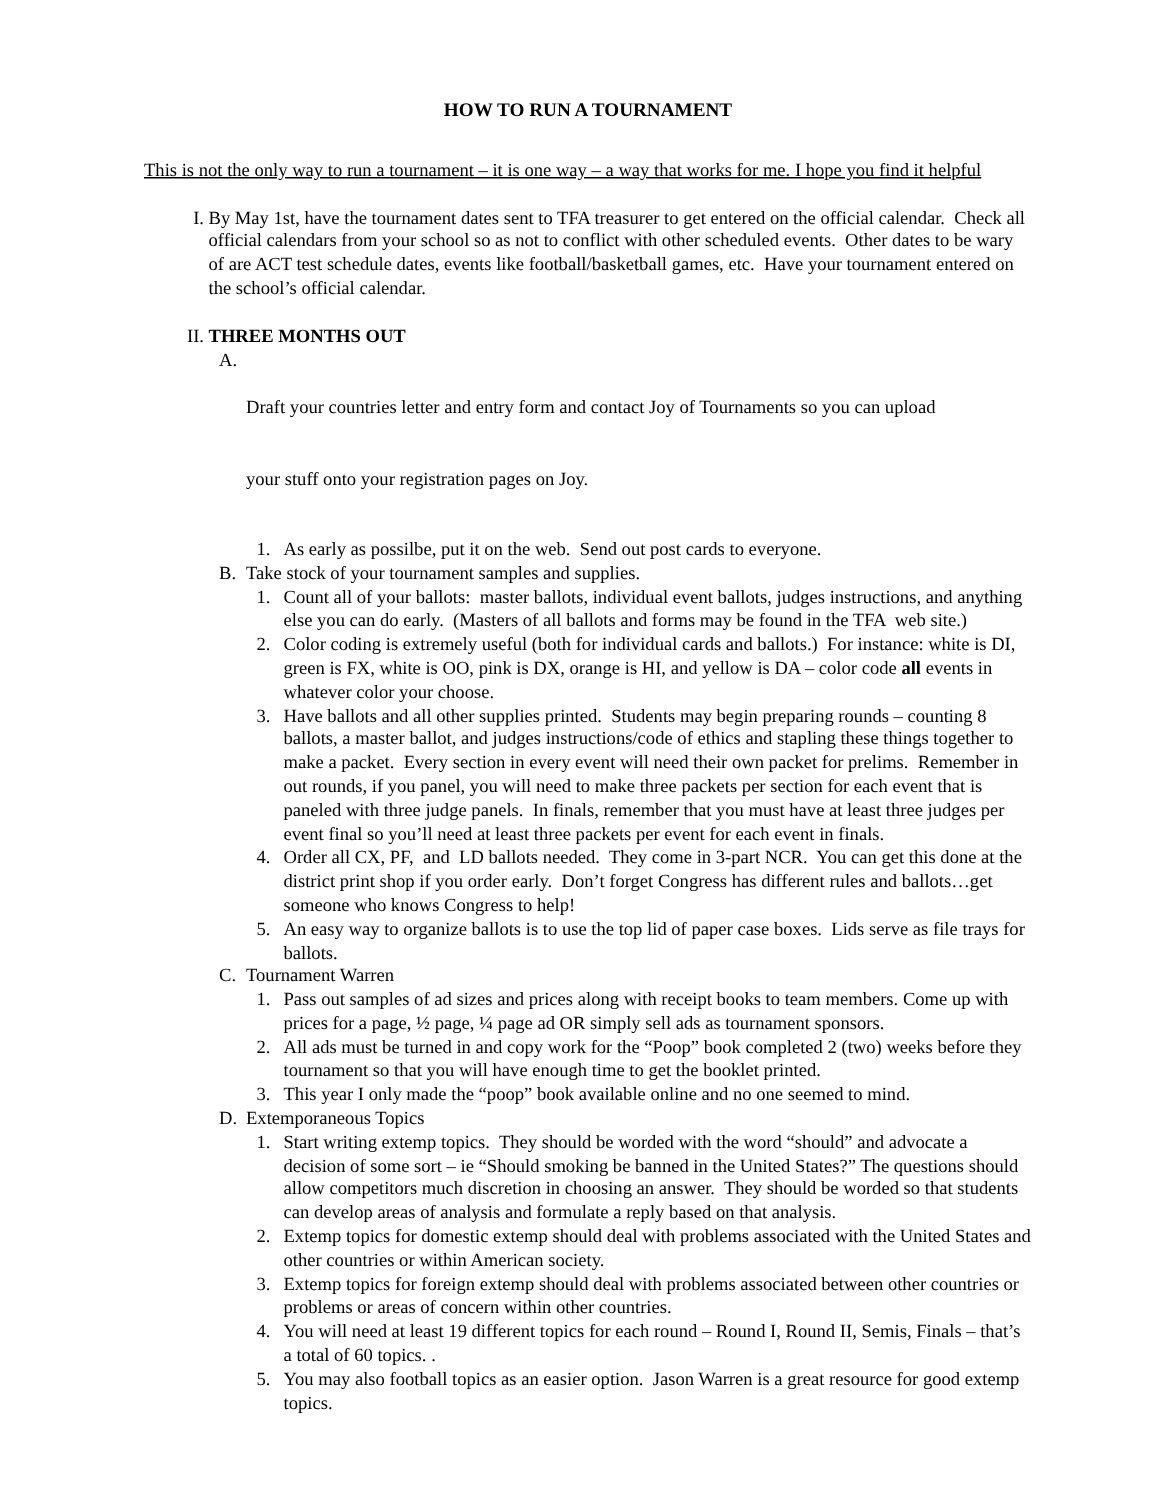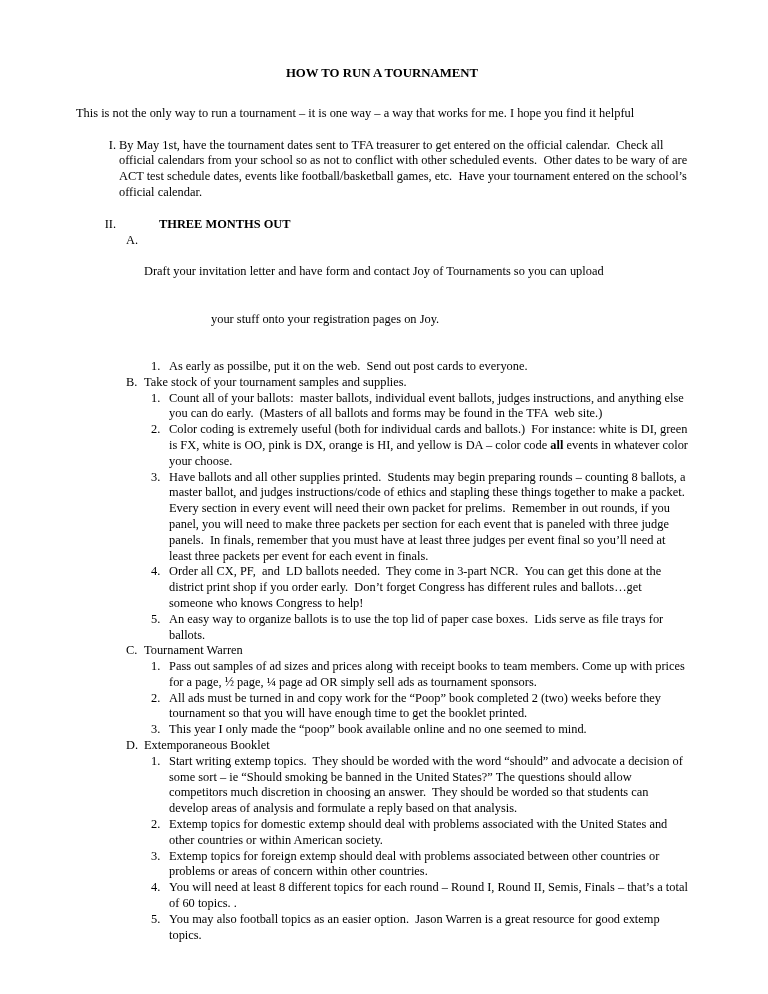--- a/index.html
+++ b/index.html
@@ -2,45 +2,45 @@
 <html><head>
 <meta charset="utf-8">
 <style>
   html, body { margin: 0; padding: 0; background: #ffffff; }
   .page {
     position: relative;
     width: 768px;
     height: 994px;
     background: #ffffff;
     box-sizing: border-box;
-    padding: 66px 80px 0 76px;
+    padding: 66px 80px 0 96px;
     font-family: "Liberation Serif", "DejaVu Serif", serif;
     font-size: 12.4px;
     line-height: 15.8px;
     color: #000000;
     overflow: hidden;
   }
   .title {
     font-size: 12.8px;
     font-weight: bold;
     text-align: center;
     margin: 0 0 24px 0;
   }
-  .para { margin: 0 0 16px 0; white-space: pre-wrap; }
+  .para { margin: 0 0 16px 0; white-space: pre-wrap; text-decoration: underline; }
   .block-gap { margin-bottom: 16px; }
   .li { display: flex; align-items: flex-start; }
   .marker { flex: 0 0 auto; white-space: pre; }
   .l1 > .marker { width: 40px; text-align: right; margin-right: 3px; }
   .l2 { margin-left: 50px; }
   .l2 > .marker { width: 18px; }
   .l3 { margin-left: 75px; }
   .l3 > .marker { width: 18px; }
   .txt { flex: 1 1 auto; white-space: pre-wrap; }
-  .heading { font-weight: bold; margin-left: 40px; }
-  .hang { margin-left: 67px; }
+  .heading { font-weight: bold; }
+  .hang { }
   b { font-weight: bold; }
 </style>
 </head>
 <body>
 
 <div class="page">
 
   <div class="title">HOW TO RUN A TOURNAMENT</div>
 
   <div class="para">This is not the only way to run a tournament – it is one way – a way that works for me. I hope you find it helpful</div>
@@ -51,21 +51,21 @@
   </div>
 
   <div class="li l1">
     <span class="marker">II.</span>
     <div class="txt heading">THREE MONTHS OUT</div>
   </div>
 
   <div class="li l2">
     <span class="marker">A.</span>
     <div class="txt">
-      <div>Draft your invitation letter and have form and contact Joy of Tournaments so you can upload</div>
+      <div>Draft your countries letter and entry form and contact Joy of Tournaments so you can upload</div>
       <div class="hang">your stuff onto your registration pages on Joy.</div>
     </div>
   </div>
   <div class="li l3">
     <span class="marker">1.</span>
     <div class="txt">As early as possilbe, put it on the web.  Send out post cards to everyone.</div>
   </div>
 
   <div class="li l2">
     <span class="marker">B.</span>
@@ -104,36 +104,36 @@
     <span class="marker">2.</span>
     <div class="txt">All ads must be turned in and copy work for the “Poop” book completed 2 (two) weeks before they tournament so that you will have enough time to get the booklet printed.</div>
   </div>
   <div class="li l3">
     <span class="marker">3.</span>
     <div class="txt">This year I only made the “poop” book available online and no one seemed to mind.</div>
   </div>
 
   <div class="li l2">
     <span class="marker">D.</span>
-    <div class="txt">Extemporaneous Booklet</div>
+    <div class="txt">Extemporaneous Topics</div>
   </div>
   <div class="li l3">
     <span class="marker">1.</span>
     <div class="txt">Start writing extemp topics.  They should be worded with the word “should” and advocate a decision of some sort – ie “Should smoking be banned in the United States?” The questions should allow competitors much discretion in choosing an answer.  They should be worded so that students can develop areas of analysis and formulate a reply based on that analysis.</div>
   </div>
   <div class="li l3">
     <span class="marker">2.</span>
     <div class="txt">Extemp topics for domestic extemp should deal with problems associated with the United States and other countries or within American society.</div>
   </div>
   <div class="li l3">
     <span class="marker">3.</span>
     <div class="txt">Extemp topics for foreign extemp should deal with problems associated between other countries or problems or areas of concern within other countries.</div>
   </div>
   <div class="li l3">
     <span class="marker">4.</span>
-    <div class="txt">You will need at least 8 different topics for each round – Round I, Round II, Semis, Finals – that’s a total of 60 topics. .</div>
+    <div class="txt">You will need at least 19 different topics for each round – Round I, Round II, Semis, Finals – that’s a total of 60 topics. .</div>
   </div>
   <div class="li l3">
     <span class="marker">5.</span>
     <div class="txt">You may also football topics as an easier option.  Jason Warren is a great resource for good extemp topics.</div>
   </div>
 
 </div>
 
 </body></html>

